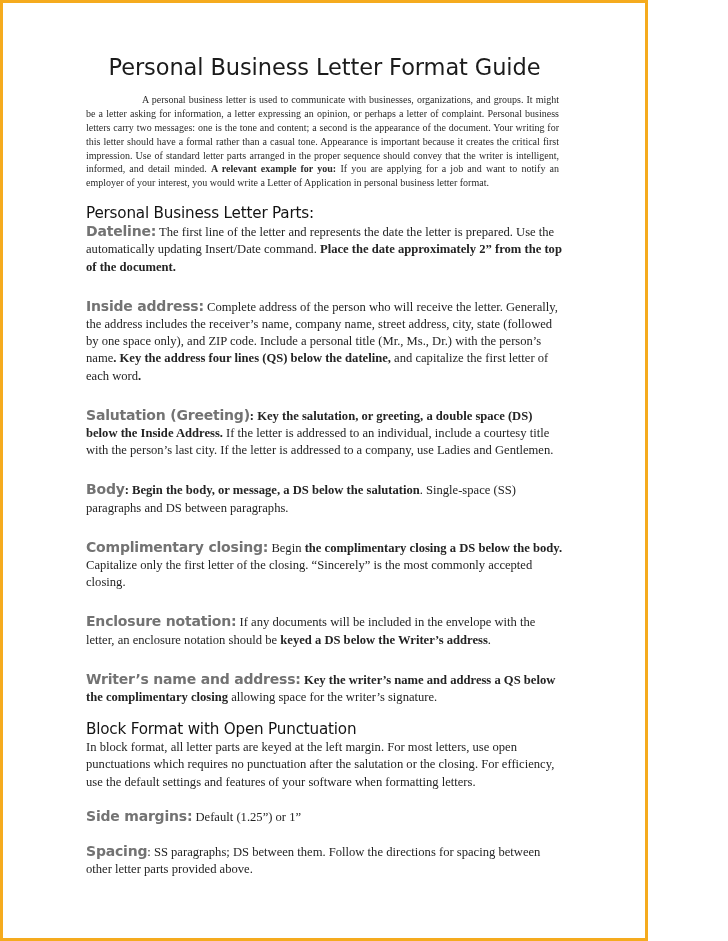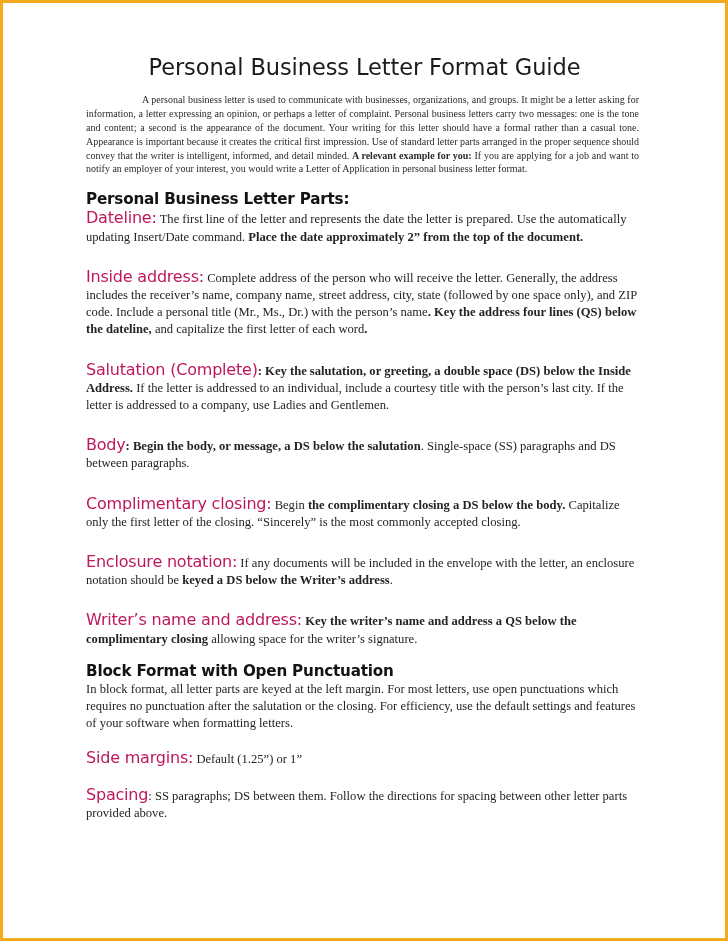--- a/index.html
+++ b/index.html
@@ -8,21 +8,21 @@
     background: #ffffff;
   }
   body {
     width: 728px;
     height: 941px;
     overflow: hidden;
     font-family: "Liberation Serif", serif;
   }
   #page {
     box-sizing: border-box;
-    width: 728px;
+    width: 648px;
     height: 941px;
     background: #ffffff;
     border: 3px solid #f5ab1e;
     padding: 0;
     position: relative;
   }
   #sheet {
     box-sizing: border-box;
     width: 100%;
     height: 100%;
@@ -46,21 +46,21 @@
     line-height: 13.9px;
     text-align: justify;
     text-indent: 56px;
     color: #2a2a2a;
     margin: 0 0 0 0;
     padding-right: 4px;
   }
 
   .sec-head {
     font-family: "DejaVu Sans", sans-serif;
-    font-weight: bold;
+    font-weight: normal;
     font-size: 15.2px;
     line-height: 19px;
     color: #131313;
     margin: 14px 0 0 0;
     letter-spacing: -0.2px;
   }
   .sec-head.tight { }
 
   .para {
     font-family: "Liberation Serif", serif;
@@ -69,44 +69,44 @@
     color: #242424;
     margin: 0;
     text-align: left;
   }
   .para.gap { margin-top: 22px; }
   .para.gap-lg { margin-top: 17px; }
 
   
   .lbl {
     font-family: "DejaVu Sans", sans-serif;
-    font-weight: normal;
-    font-size: 16px;
+    font-weight: bold;
+    font-size: 14px;
     letter-spacing: -0.2px;
-    color: #be185d;
+    color: #737373;
   }
   .b { font-weight: bold; }
 </style>
 </head>
 <body>
 
 <div id="page">
   <div id="sheet">
 
     <h1 class="doc-title">Personal Business Letter Format Guide</h1>
 
     <p class="intro"><span>A personal business letter is used to communicate with businesses, organizations, and groups.  It might be a letter asking for information, a letter expressing an opinion, or perhaps a letter of complaint.    Personal business letters carry two messages:  one is the tone and content; a second is the appearance of the document.  Your writing for this letter should have a formal rather than a casual tone.  Appearance is important because it creates the critical first impression.  Use of standard letter parts arranged in the proper sequence should convey that the writer is intelligent, informed, and detail minded.  </span><span class="b">A relevant example for you:</span><span>  If you are applying for a job and want to notify an employer of your interest, you would write a Letter of Application in personal business letter format.</span></p>
 
     <h2 class="sec-head">Personal Business Letter Parts:</h2>
 
     <p class="para"><span class="lbl">Dateline:</span><span>  The first line of the letter and represents the date the letter is prepared.  Use the automatically updating Insert/Date command.  </span><span class="b">Place the date approximately 2” from the top of the document.</span></p>
 
     <p class="para gap"><span class="lbl">Inside address:</span><span>  Complete address of the person who will receive the letter.  Generally, the address includes the receiver’s name, company name, street address, city, state (followed by one space only), and ZIP code.  Include a personal title (Mr., Ms., Dr.) with the person’s name</span><span class="b">.  Key the address four lines (QS) below the dateline,</span><span> and capitalize the first letter of each word</span><span class="b">.</span></p>
 
-    <p class="para gap"><span class="lbl">Salutation (Complete)</span><span class="b">:  Key the salutation, or greeting, a double space (DS) below the Inside Address.</span><span>  If the letter is addressed to an individual, include a courtesy title with the person’s last city.  If the letter is addressed to a company, use Ladies and Gentlemen.</span></p>
+    <p class="para gap"><span class="lbl">Salutation (Greeting)</span><span class="b">:  Key the salutation, or greeting, a double space (DS) below the Inside Address.</span><span>  If the letter is addressed to an individual, include a courtesy title with the person’s last city.  If the letter is addressed to a company, use Ladies and Gentlemen.</span></p>
 
     <p class="para gap"><span class="lbl">Body</span><span class="b">:  Begin the body, or message, a DS below the salutation</span><span>.  Single-space (SS) paragraphs and DS between paragraphs.</span></p>
 
     <p class="para gap"><span class="lbl">Complimentary closing:</span><span>  Begin </span><span class="b">the complimentary closing a DS below the body.</span><span>  Capitalize only the first letter of the closing.  “Sincerely” is the most commonly accepted closing.</span></p>
 
     <p class="para gap"><span class="lbl">Enclosure notation:</span><span>  If any documents will be included in the envelope with the letter, an enclosure notation should be </span><span class="b">keyed a DS below the Writer’s address</span><span>.</span></p>
 
     <p class="para gap"><span class="lbl">Writer’s name and address:</span><span class="b">  Key the writer’s name and address a QS below the complimentary closing</span><span> allowing space for the writer’s signature.</span></p>
 
     <h2 class="sec-head tight">Block Format with Open Punctuation</h2>

